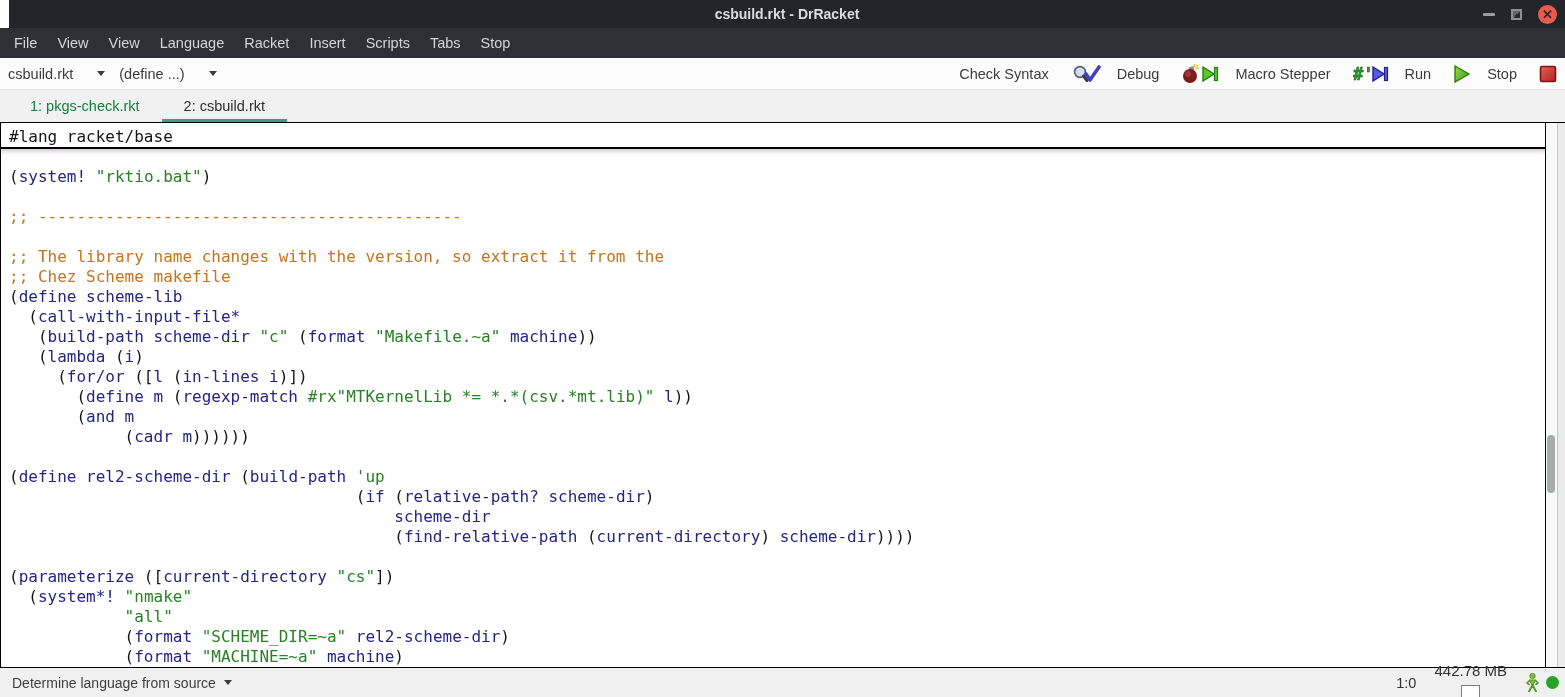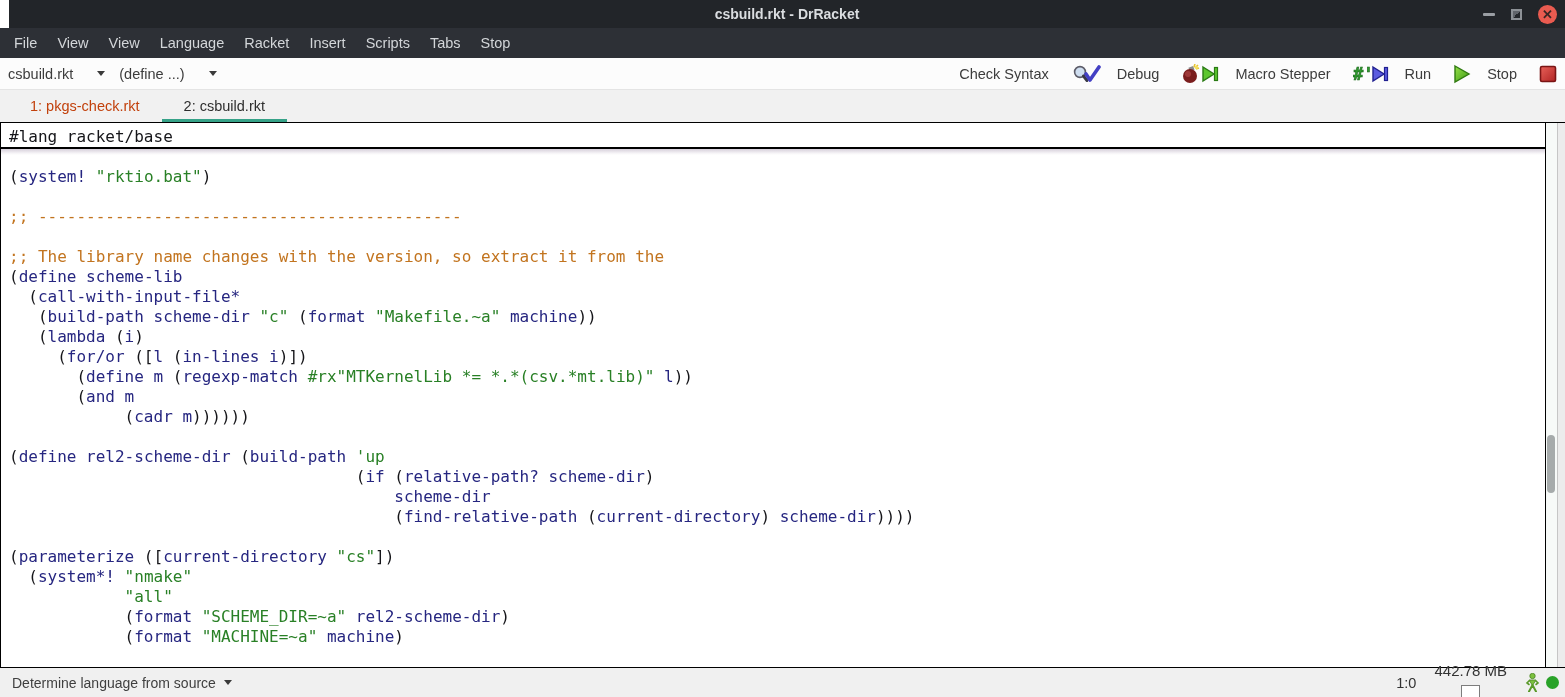--- a/index.html
+++ b/index.html
@@ -22,21 +22,21 @@
   
   .toolbar { height:32px; background:#fcfcfc; display:flex; align-items:center; padding:0 8px; flex:0 0 auto; border-bottom:1px solid #e4e4e4; }
   .tb-left { display:flex; align-items:center; gap:14px; }
   .tb-right { margin-left:auto; display:flex; align-items:center; gap:16px; }
   .tb-btn { display:flex; align-items:center; gap:22px; font-size:14.5px; color:#3c3c3c; cursor:pointer; white-space:nowrap; }
   .dd-arrow { width:0; height:0; border-left:4px solid transparent; border-right:4px solid transparent; border-top:5px solid #3a3a3a; display:inline-block; margin-left:2px; }
   .icon { display:inline-flex; align-items:center; }
 
   
   .tabbar { height:32px; background:#f1f1f1; display:flex; align-items:flex-end; padding-left:8px; flex:0 0 auto; }
-  .tab { position:relative; height:32px; display:flex; align-items:center; padding:0 22px; font-size:14.5px; color:#c2410c; cursor:pointer; }
+  .tab { position:relative; height:32px; display:flex; align-items:center; padding:0 22px; font-size:14.5px; color:#15803d; cursor:pointer; }
   .tab.active { color:#2e2e2e; }
   .tab.active::after { content:""; position:absolute; left:0; right:0; bottom:0; height:3px; background:#36a288; }
 
   
   .editor-wrap { flex:1 1 auto; display:flex; min-height:0; border-top:1px solid #000; border-bottom:1px solid #000; background:#fff; }
   .code { flex:1 1 auto; position:relative; overflow:hidden; border-left:1px solid #000; border-right:1px solid #000;
           font-family:"DejaVu Sans Mono", monospace; font-size:16px; line-height:20px; padding:4px 0 0 8px;
           color:#111; cursor:text; }
   .cl { white-space:pre; height:20px; }
   .ck { color:#151519; }
@@ -171,20 +171,21 @@
 
   <div class="editor-wrap">
     <div class="code" id="code">
         <div class="cl lang-line"><span class="ck">#lang racket/base</span></div>
         <div class="cl"></div>
         <div class="cl"><span class="ck">(</span><span class="ci">system!</span><span class="ck"> </span><span class="cs">"rktio.bat"</span><span class="ck">)</span></div>
         <div class="cl"></div>
         <div class="cl"><span class="cc">;; --------------------------------------------</span></div>
         <div class="cl"></div>
         <div class="cl"><span class="cc">;; The library name changes with the version, so extract it from the</span></div>
+        <div class="cl"><span class="cc">;; Chez Scheme makefile</span></div>
         <div class="cl"><span class="ck">(</span><span class="ci">define</span><span class="ck"> </span><span class="ci">scheme-lib</span></div>
         <div class="cl"><span class="ck">  (</span><span class="ci">call-with-input-file*</span></div>
         <div class="cl"><span class="ck">   (</span><span class="ci">build-path</span><span class="ck"> </span><span class="ci">scheme-dir</span><span class="ck"> </span><span class="cs">"c"</span><span class="ck"> (</span><span class="ci">format</span><span class="ck"> </span><span class="cs">"Makefile.~a"</span><span class="ck"> </span><span class="ci">machine</span><span class="ck">))</span></div>
         <div class="cl"><span class="ck">   (</span><span class="ci">lambda</span><span class="ck"> (</span><span class="ci">i</span><span class="ck">)</span></div>
         <div class="cl"><span class="ck">     (</span><span class="ci">for/or</span><span class="ck"> ([</span><span class="ci">l</span><span class="ck"> (</span><span class="ci">in-lines</span><span class="ck"> </span><span class="ci">i</span><span class="ck">)])</span></div>
         <div class="cl"><span class="ck">       (</span><span class="ci">define</span><span class="ck"> </span><span class="ci">m</span><span class="ck"> (</span><span class="ci">regexp-match</span><span class="ck"> </span><span class="cs">#rx"MTKernelLib *= *.*(csv.*mt.lib)"</span><span class="ck"> </span><span class="ci">l</span><span class="ck">))</span></div>
         <div class="cl"><span class="ck">       (</span><span class="ci">and</span><span class="ck"> </span><span class="ci">m</span></div>
         <div class="cl"><span class="ck">            (</span><span class="ci">cadr</span><span class="ck"> </span><span class="ci">m</span><span class="ck">))))))</span></div>
         <div class="cl"></div>
         <div class="cl"><span class="ck">(</span><span class="ci">define</span><span class="ck"> </span><span class="ci">rel2-scheme-dir</span><span class="ck"> (</span><span class="ci">build-path</span><span class="ck"> </span><span class="cs">'up</span></div>

